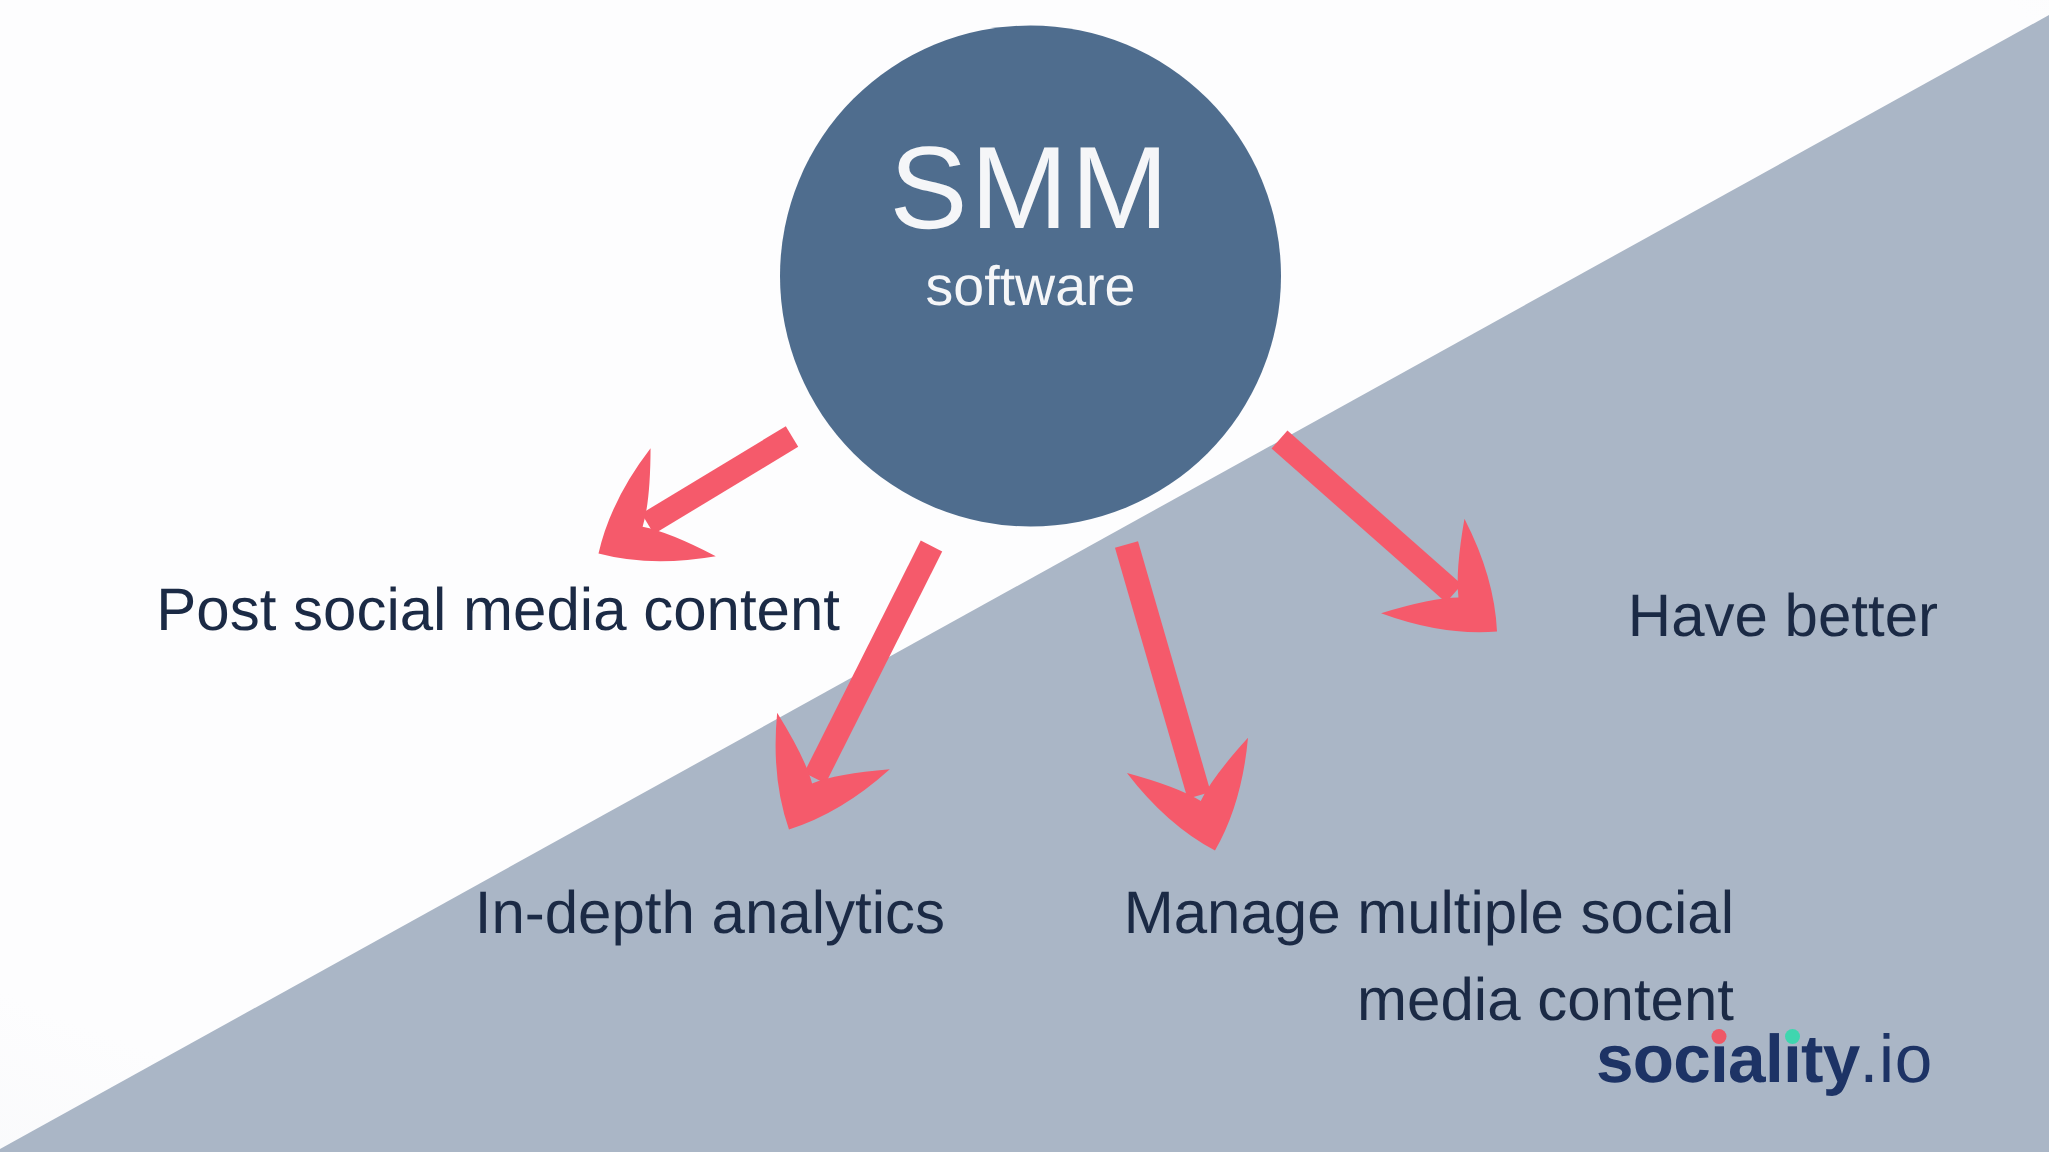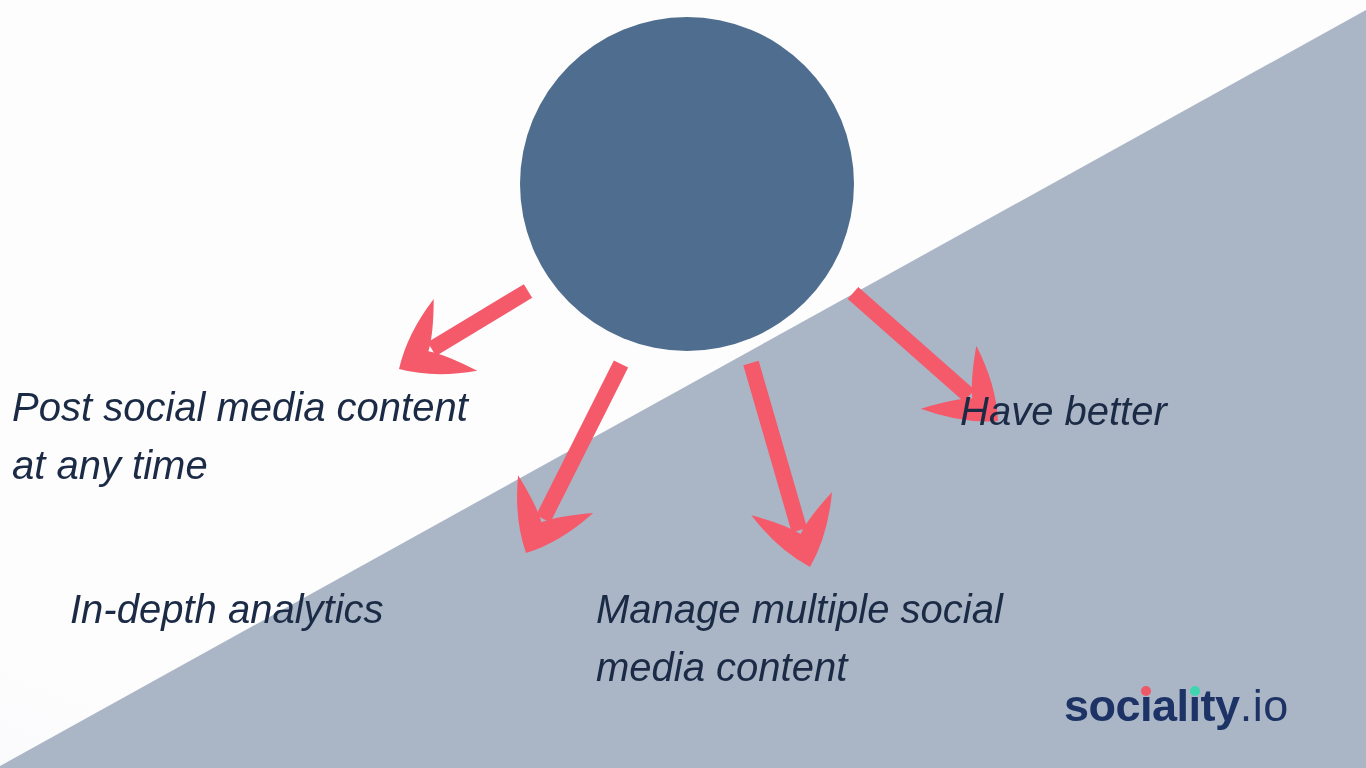--- a/index.html
+++ b/index.html
@@ -17,26 +17,26 @@
   .circle{
     position:absolute;left:520px;top:17px;width:334px;height:334px;
     border-radius:50%;background:#4f6d8e;z-index:3;
     display:flex;flex-direction:column;align-items:center;
     padding-top:66px;box-sizing:border-box;color:#f5f6f8;text-align:center;
   }
   .circle .title{font-size:78px;line-height:84px;font-weight:500;letter-spacing:2px;}
   .circle .sub{font-size:37px;line-height:48px;font-weight:400;}
   .benefit{
     position:absolute;z-index:3;color:#1b2a45;font-size:40px;line-height:58px;
-    text-align:left;font-weight:400;font-style:italic;
+    text-align:right;font-weight:400;
   }
   .b-post{left:12px;top:378px;width:548px;}
   .b-analytics{left:70px;top:580px;width:560px;}
   .b-manage{left:596px;top:580px;width:560px;}
-  .b-conversations{left:960px;top:382px;width:360px;}
+  .b-conversations{left:932px;top:382px;width:360px;}
   .logo{
     position:absolute;left:1064px;top:680px;z-index:3;
     font-size:45px;line-height:52px;color:#1d3365;letter-spacing:-0.5px;
     white-space:nowrap;
   }
   .logo .bold{font-weight:700;}
   .logo-i{position:relative;display:inline-block;font-weight:700;}
   .logo-i::before{
     content:'';position:absolute;width:10px;height:10px;border-radius:50%;
     top:6px;left:50%;transform:translateX(-50%);
@@ -63,25 +63,26 @@
       <line x1="751" y1="363" x2="799.4" y2="530.2" stroke="#f55a6b" stroke-width="16"></line>
       <path d="M810.0,567.0 Q828.0,535.7 832.0,491.9 Q808.1,518.1 800.5,534.0 Q785.5,524.6 751.3,515.3 Q778.0,550.1 810.0,567.0Z" fill="#f55a6b"></path>
     </g>
     <g>
       <line x1="853" y1="293" x2="969.3" y2="395.7" stroke="#f55a6b" stroke-width="16"></line>
       <path d="M998.0,421.0 Q996.4,384.9 976.3,345.8 Q970.2,380.7 972.3,398.3 Q954.6,398.4 920.7,408.8 Q962.0,423.9 998.0,421.0Z" fill="#f55a6b"></path>
     </g>
   </svg>
 
 <div class="circle">
+  <div class="title">SMM</div>
+  <div class="sub">software</div>
 </div>
 
 <div class="benefit b-post">
   <div>Post social media content</div>
-  <div>at any time</div>
 </div>
 
 <div class="benefit b-analytics">
   <div>In-depth analytics</div>
 </div>
 
 <div class="benefit b-manage">
   <div>Manage multiple social</div>
   <div>media content</div>
 </div>

